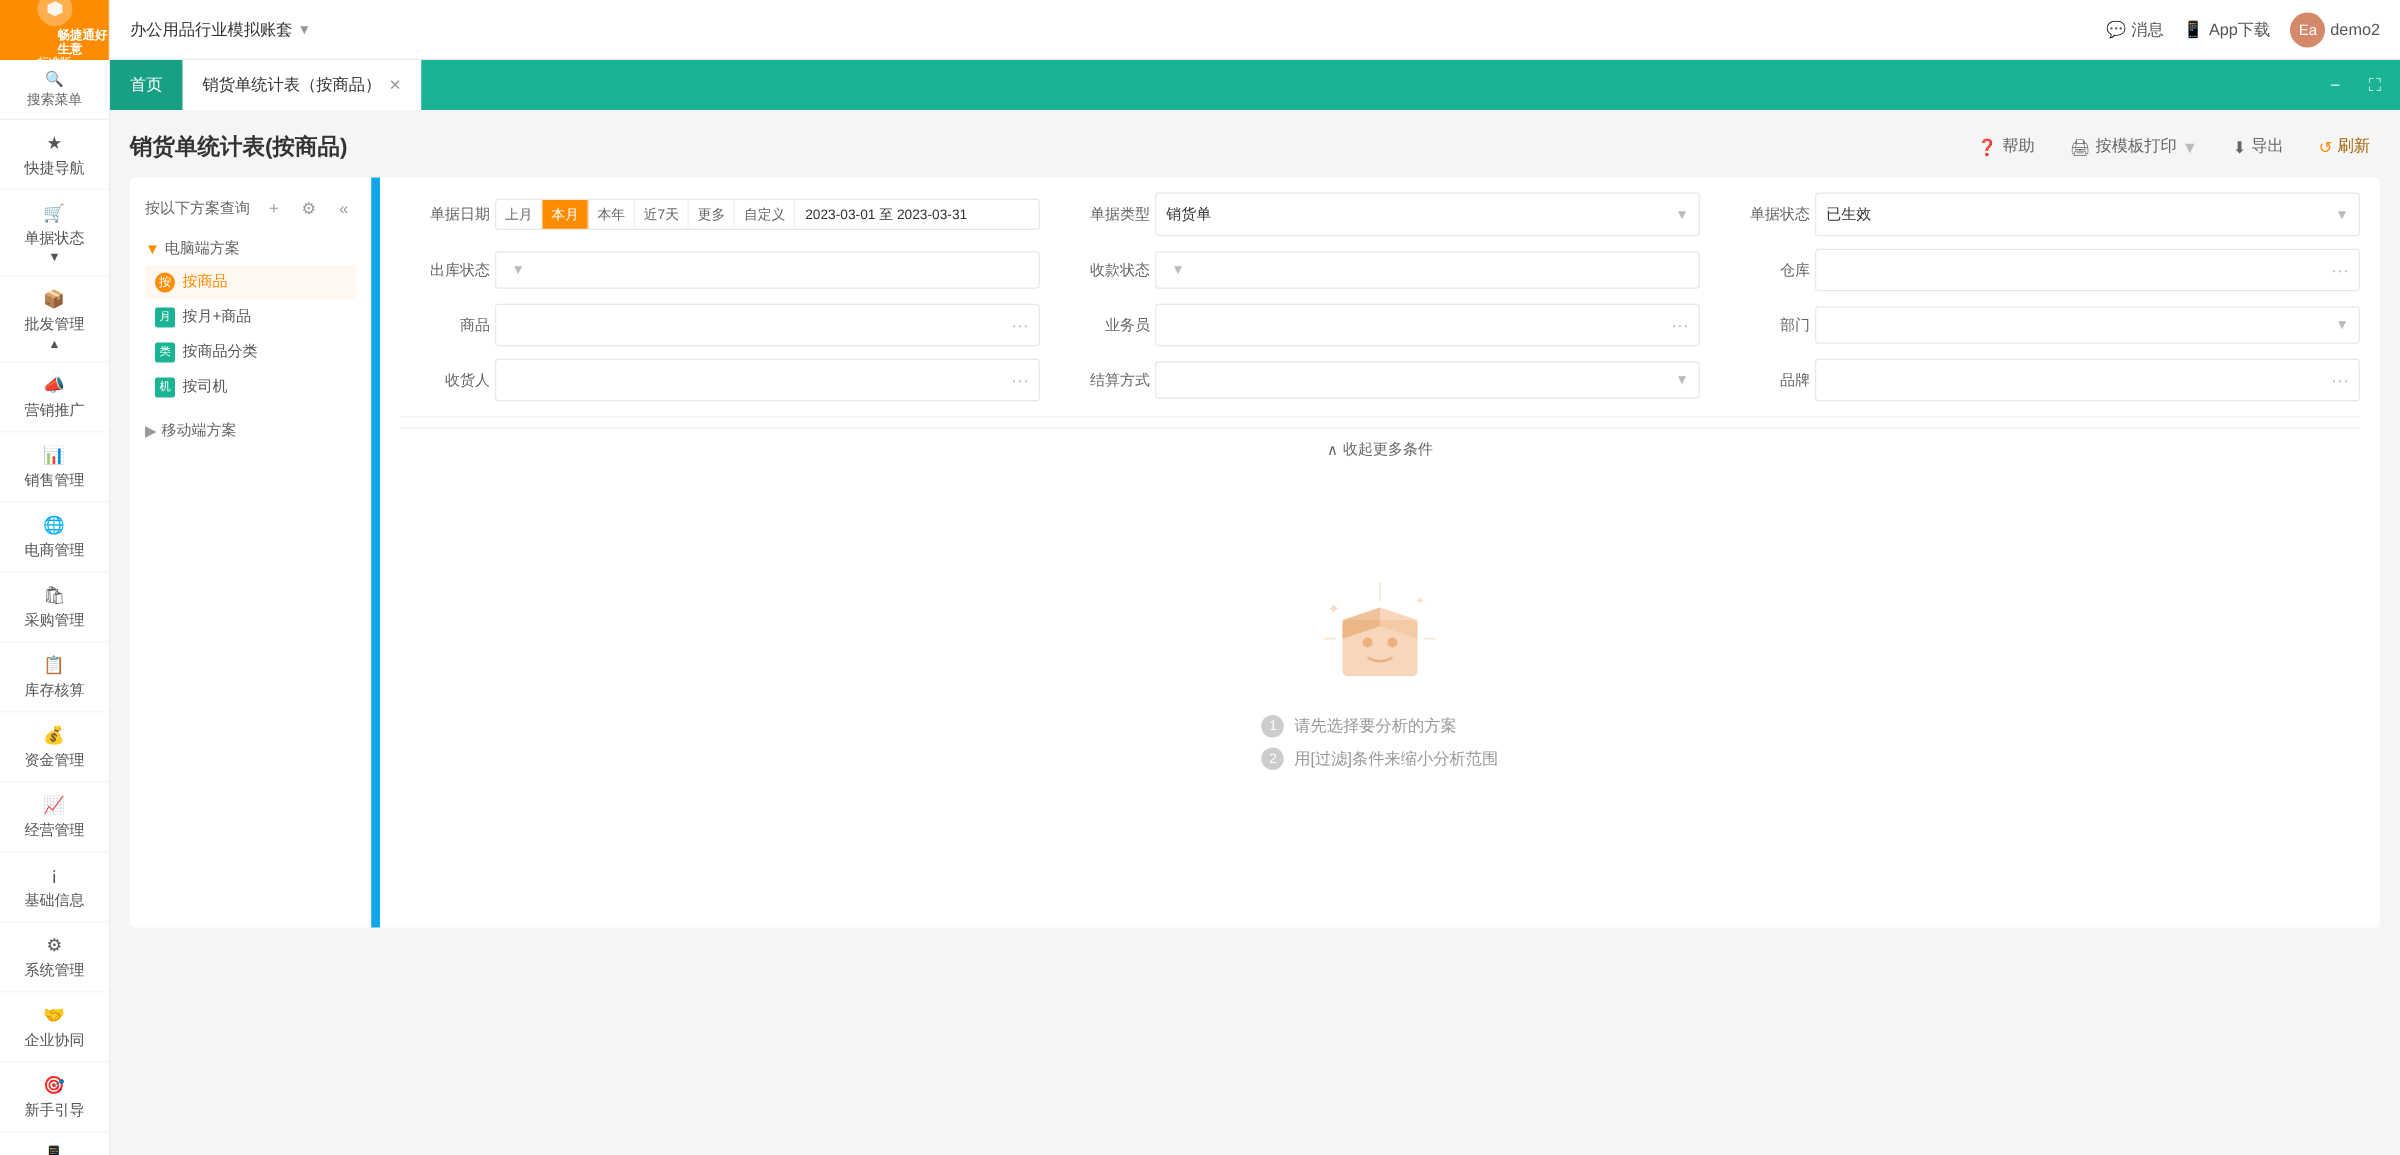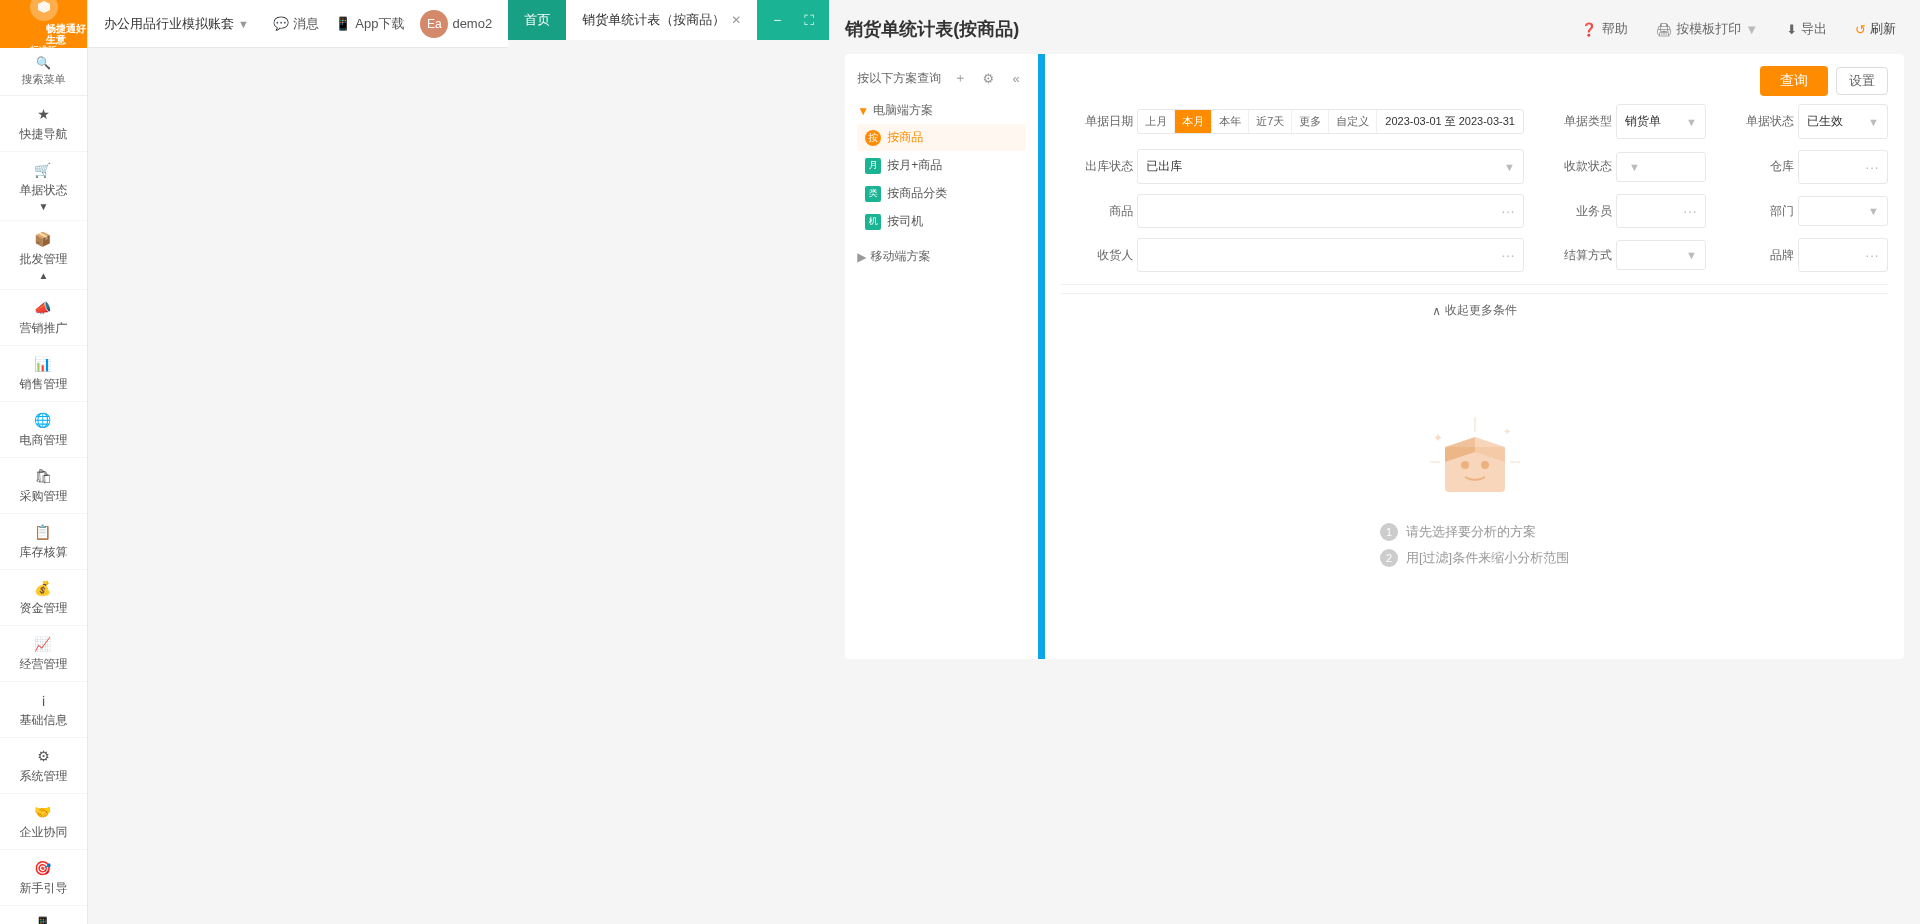--- a/index.html
+++ b/index.html
@@ -76,21 +76,21 @@
       font-size: 14px;
     }
     .sidebar-nav-item .nav-arrow {
       font-size: 10px;
     }
 
     
     .main-area {
       flex: 1;
       display: flex;
-      flex-direction: row;
+      flex-direction: column;
       overflow: hidden;
     }
 
     
     .top-header {
       height: 48px;
       background: #fff;
       border-bottom: 1px solid #e8e8e8;
       display: flex;
       align-items: center;
@@ -625,21 +625,21 @@
           <span>🖨</span>
           <span>按模板打印</span>
           <span style="color:#bbb;">▼</span>
         </div>
         <div class="page-action-btn">
           <span>⬇</span>
           <span>导出</span>
         </div>
         <div class="page-action-btn btn-refresh">
           <span style="color:#ff8c00;">↺</span>
-          <span style="color:#404040;">刷新</span>
+          <span style="color:#a16207;">刷新</span>
         </div>
       </div>
     </div>
 
     <div class="main-panel">
 
       <div class="scheme-panel">
         <div class="scheme-header">
           <span class="scheme-header-text">按以下方案查询</span>
           <div class="scheme-icon-btn">＋</div>
@@ -677,24 +677,20 @@
         <div class="scheme-section">
           <div class="scheme-section-title">
             <span style="color:#999;">▶</span>
             <span>移动端方案</span>
           </div>
         </div>
       </div>
 
       <div class="filter-panel">
 
-        <div class="action-row">
-          <button class="btn-primary">查询</button>
-          <button class="btn-secondary">设置</button>
-        </div>
 
         <div class="filter-grid">
 
           <div class="filter-row">
             <span class="filter-label">单据日期</span>
             <div class="date-filter">
               <span class="date-btn">上月</span>
               <span class="date-btn active">本月</span>
               <span class="date-btn">本年</span>
               <span class="date-btn">近7天</span>
@@ -716,21 +712,20 @@
             <span class="filter-label">单据状态</span>
             <div class="filter-control">
               <span class="filter-control-text">已生效</span>
               <span class="filter-control-arrow">▼</span>
             </div>
           </div>
 
           <div class="filter-row">
             <span class="filter-label">出库状态</span>
             <div class="filter-control">
-              <span class="filter-control-text">已出库</span>
               <span class="filter-control-arrow">▼</span>
             </div>
           </div>
 
           <div class="filter-row">
             <span class="filter-label">收款状态</span>
             <div class="filter-control">
               <span class="filter-control-placeholder"></span>
               <span class="filter-control-arrow">▼</span>
             </div>

